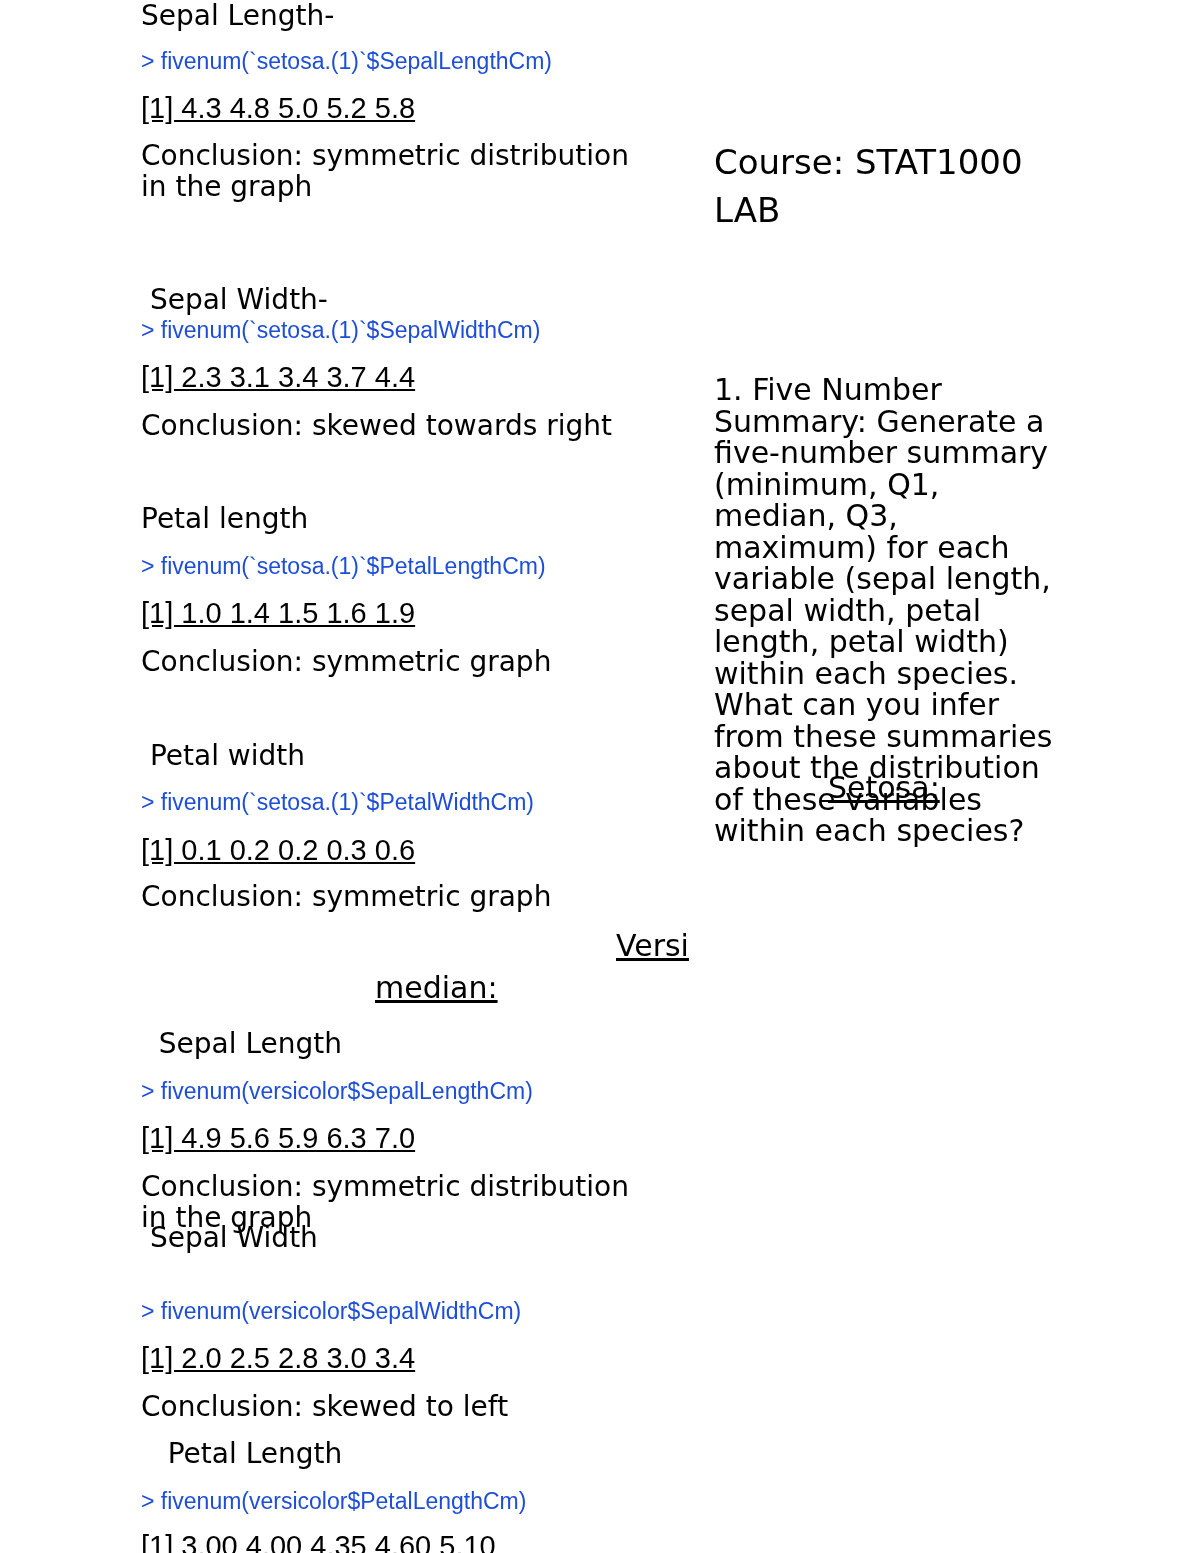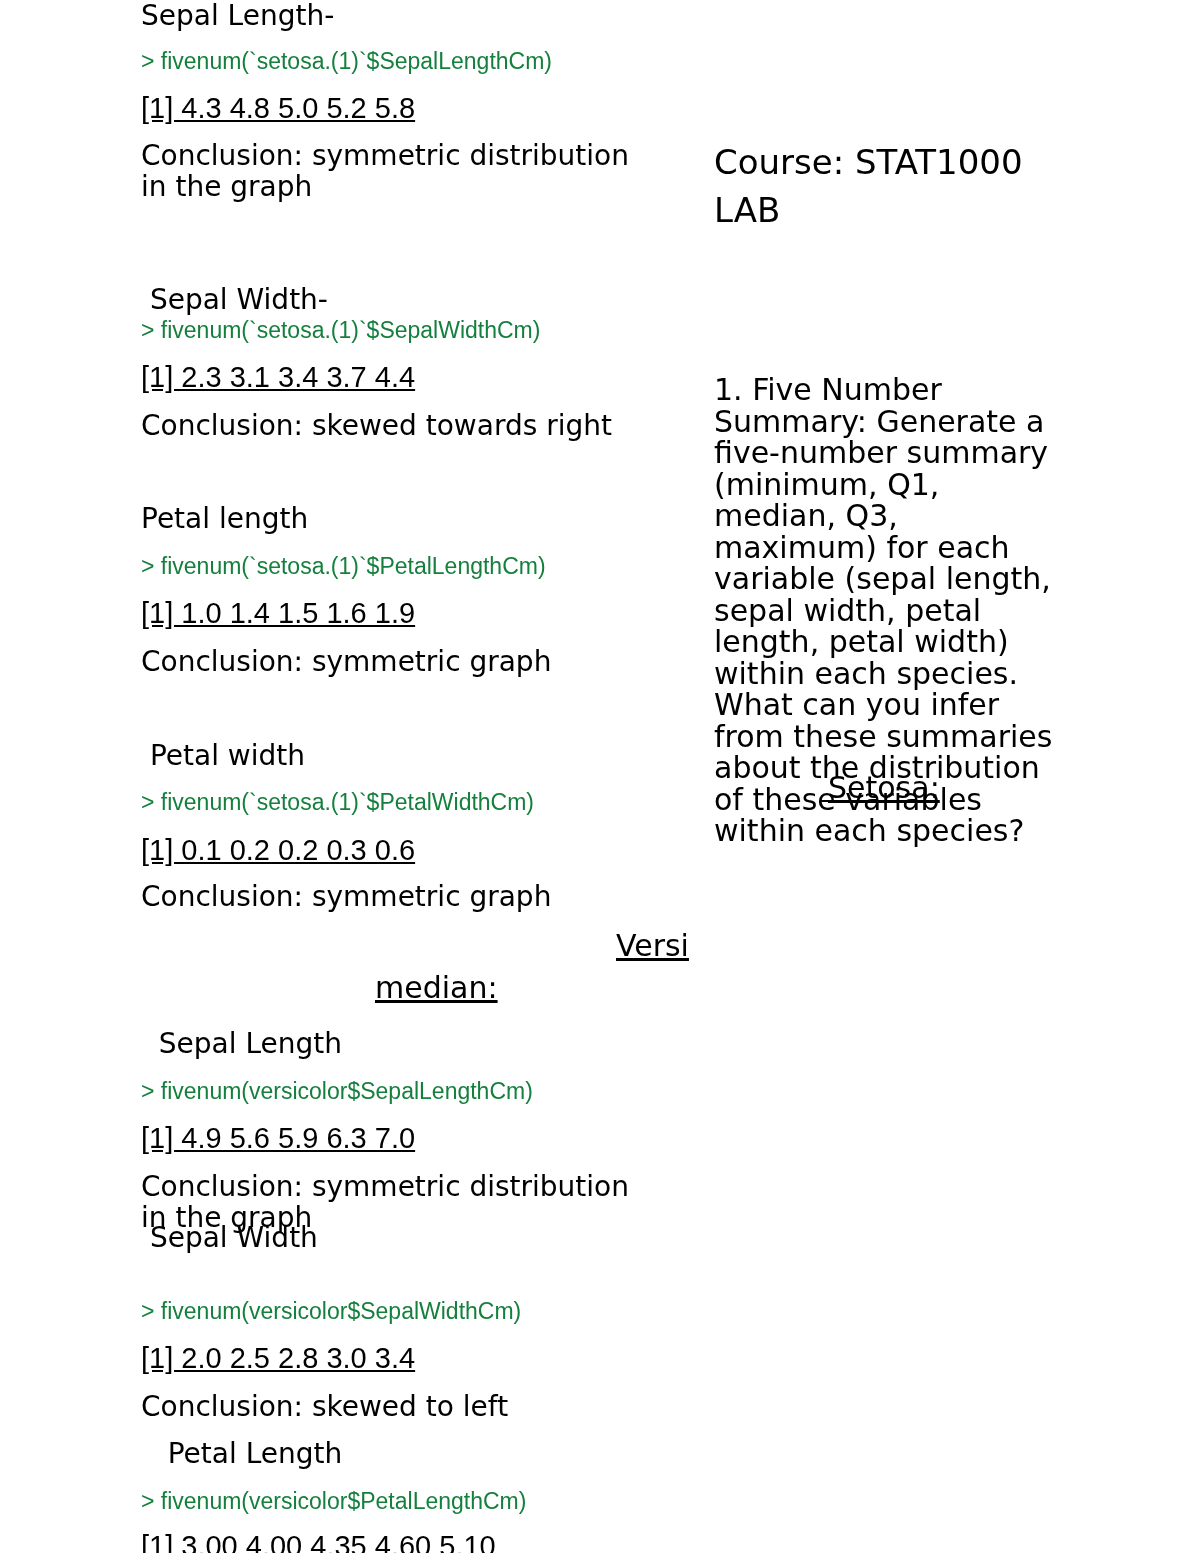--- a/index.html
+++ b/index.html
@@ -1,19 +1,19 @@
 <!DOCTYPE html>
 <html><head>
 <meta charset="utf-8">
 <style>
   html, body { margin: 0; padding: 0; background: #ffffff; }
   body { width: 1200px; height: 1553px; position: relative; overflow: hidden;
          font-family: "DejaVu Sans", sans-serif; color: #000; }
   .t { position: absolute; font-size: 28px; line-height: 31px; white-space: nowrap; }
-  .code { color: #15803d; font-family: "Liberation Sans", sans-serif; font-size: 23px; }
+  .code { color: #1d4ed8; font-family: "Liberation Sans", sans-serif; font-size: 23px; }
   .out { font-family: "Liberation Sans", sans-serif; font-size: 29px; text-decoration: underline; }
   .wrap { white-space: normal; }
   .heading { font-size: 30px; text-decoration: underline; }
   .course { font-size: 34px; line-height: 48px; white-space: normal; width: 360px; }
   .question { white-space: normal; width: 350px; font-size: 30px; line-height: 31.5px; }
 </style>
 </head>
 <body>
 
 <div class="t" style="left:141px; top:0px;">Sepal Length-</div>

